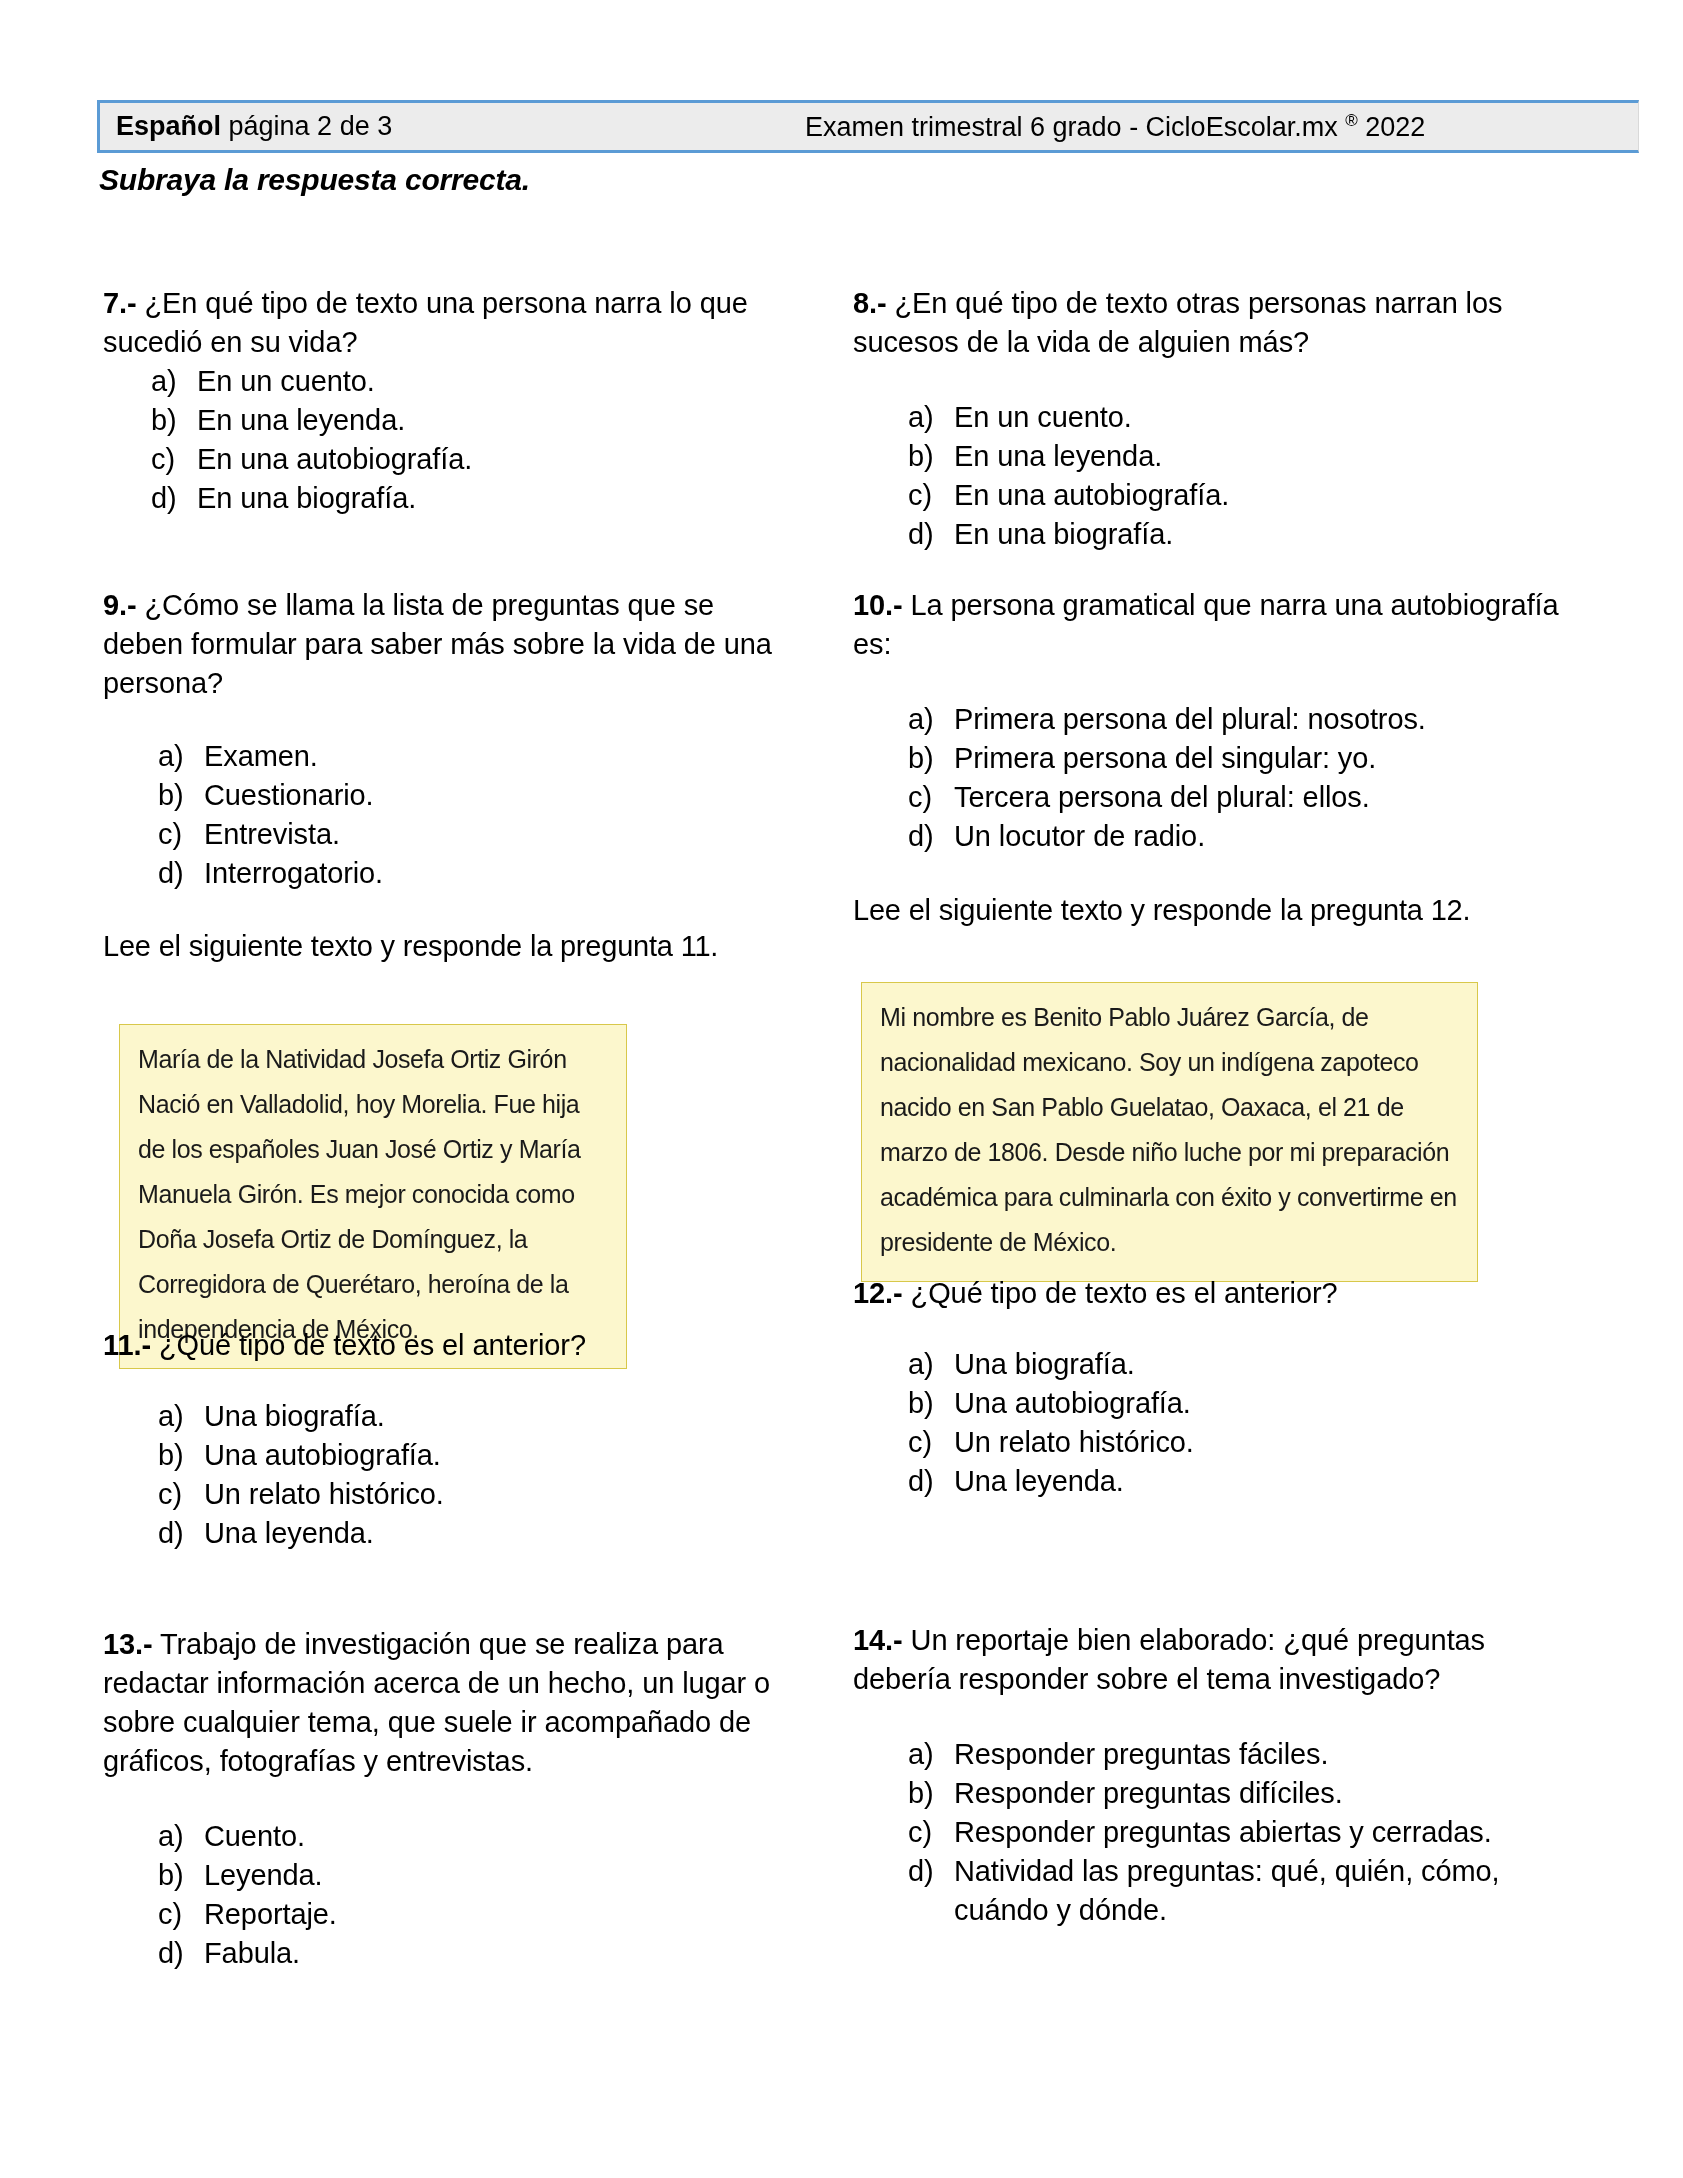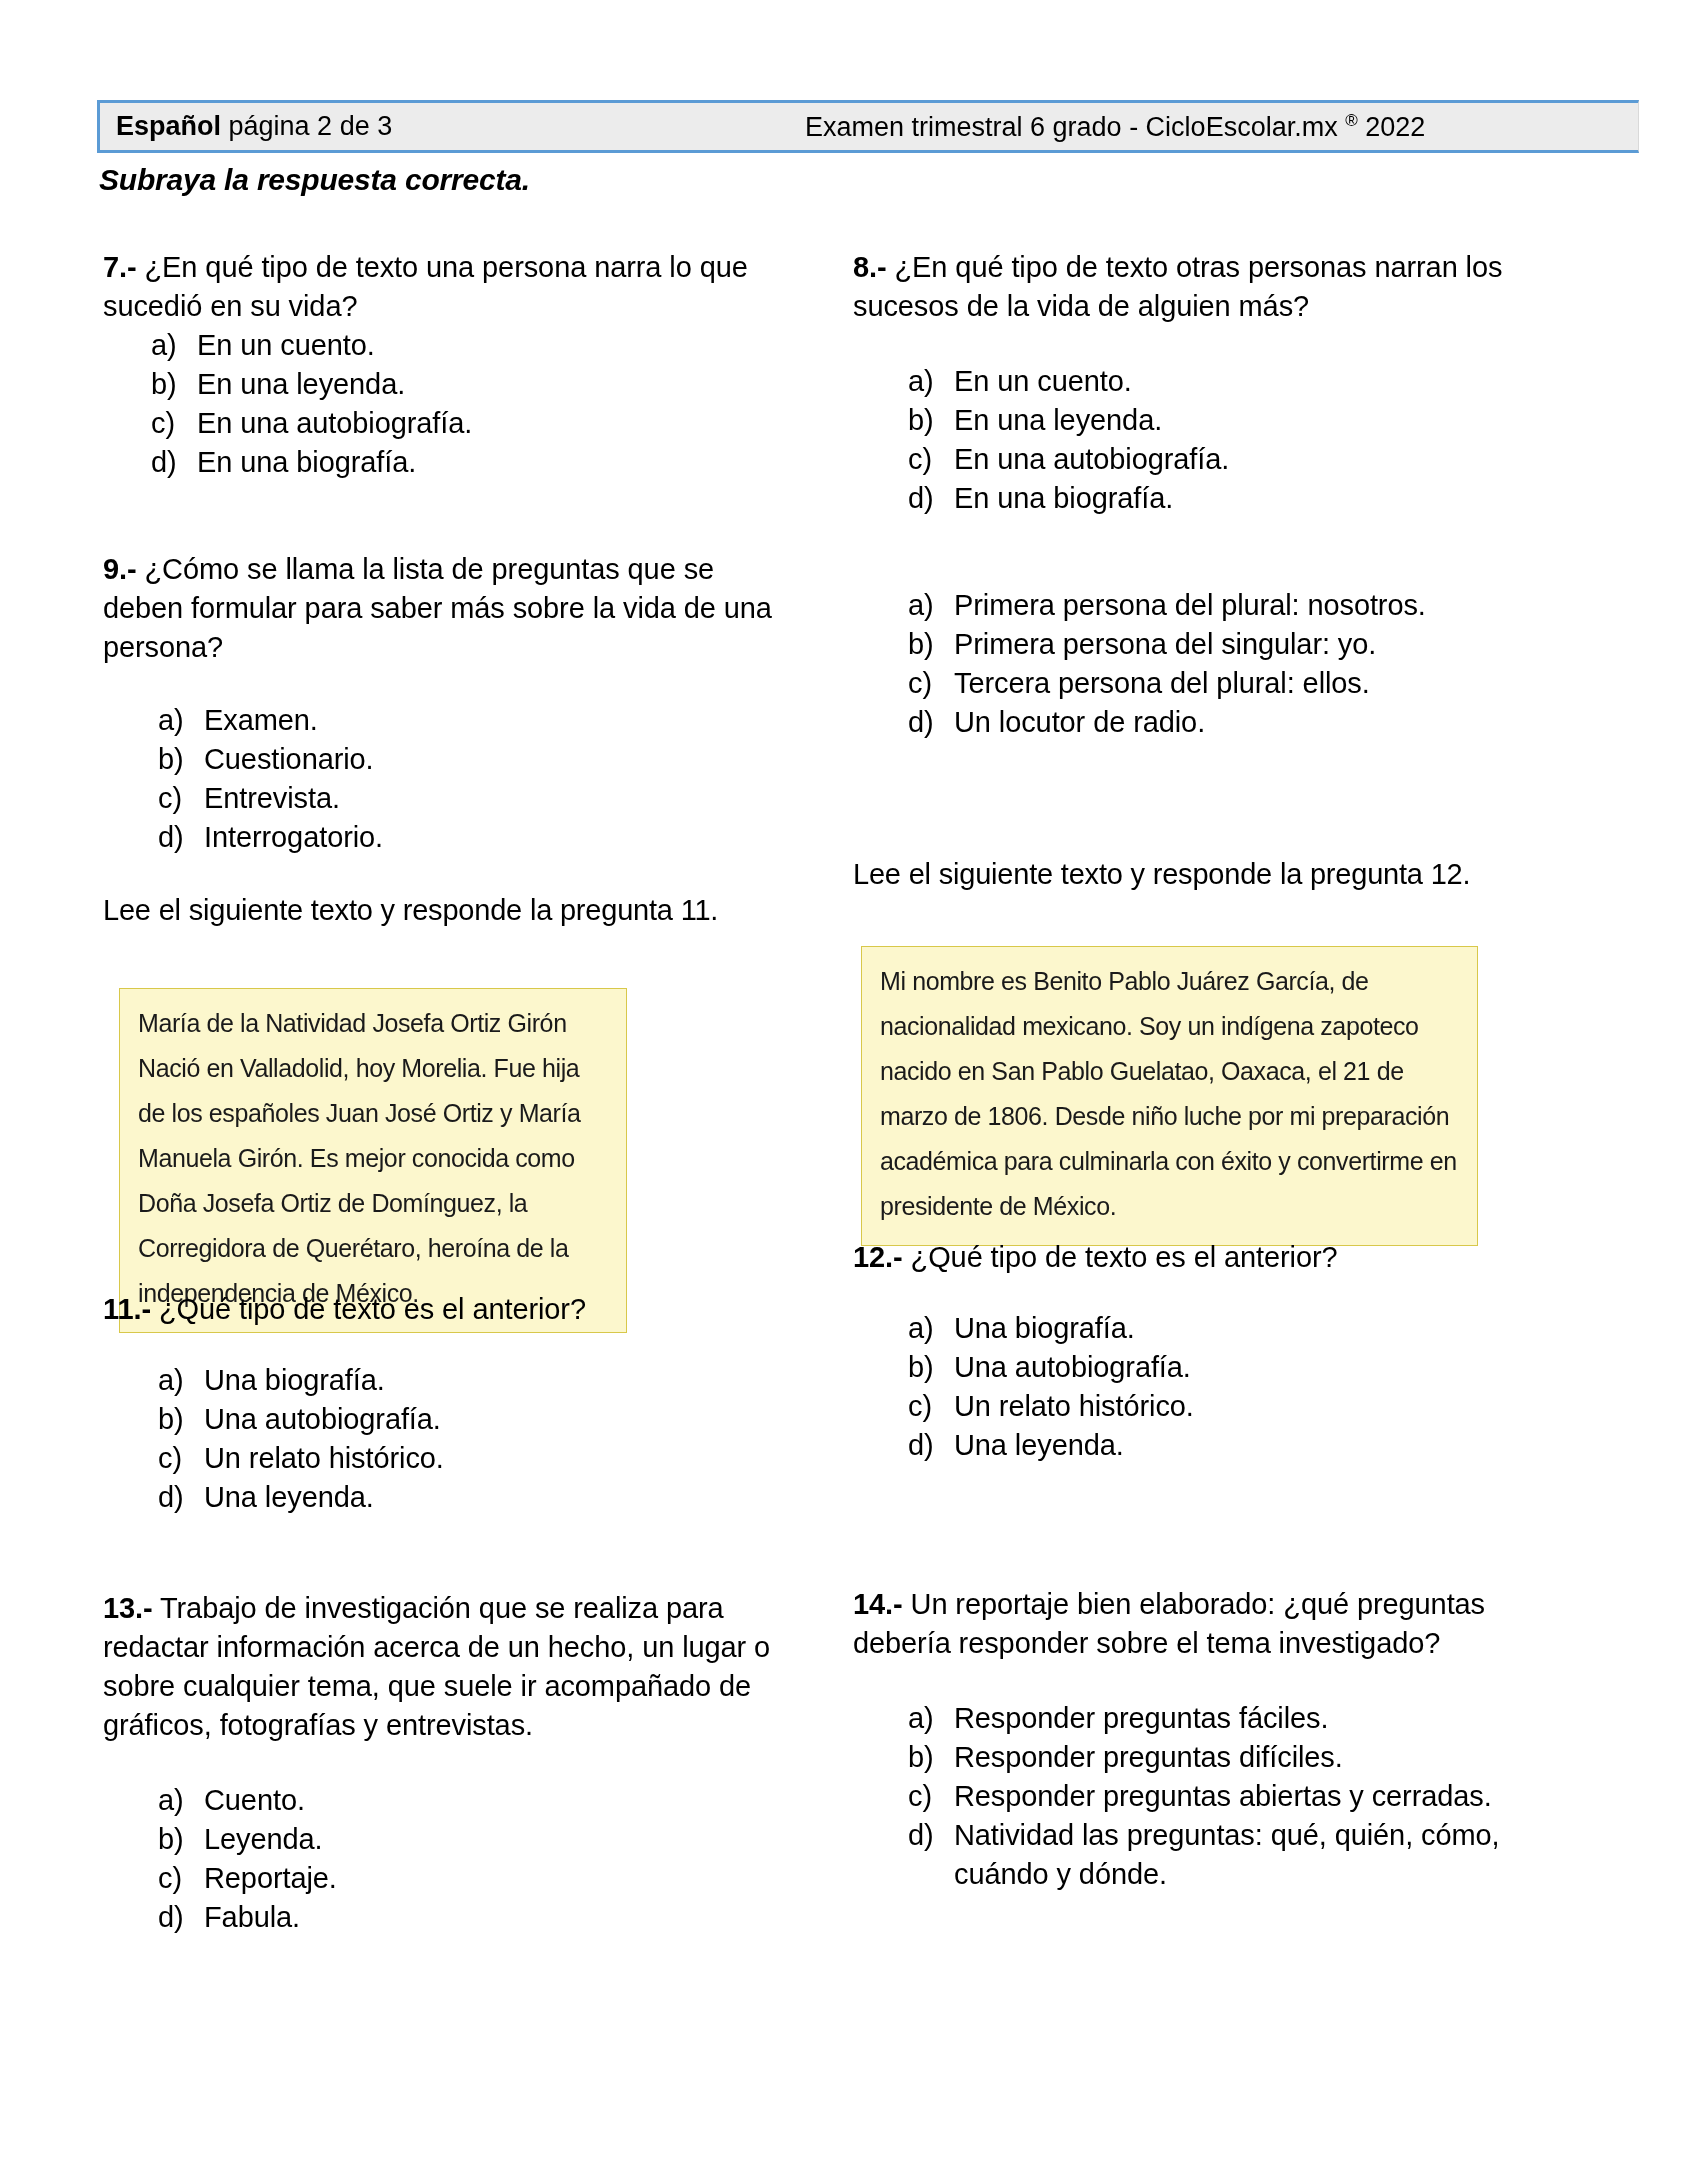--- a/index.html
+++ b/index.html
@@ -67,21 +67,21 @@
 
   
   .col {
     position: absolute;
     top: 248px;
   }
   .col-left  { left: 103px; width: 673px; }
   .col-right { left: 853px; width: 713px; }
 
   
-  .qblock { position: absolute; width: 100%; }
+  .qblock { position: absolute; width: 100%; margin-top: 36px; }
 
   .qtext {
     font-size: 29px;
     line-height: 39px;
     letter-spacing: -0.1px;
   }
   .qtext .qnum { font-weight: bold; }
 
   .opts {
     list-style: none;
@@ -266,20 +266,23 @@
             <span class="otext">En una autobiografía.</span>
           </li>
         <li>
             <span class="marker">d)</span>
             <span class="otext">En una biografía.</span>
           </li>
       </ul>
     </div>
 
     <div class="qblock" style="top:302px;">
+      <div class="qtext">
+        <span class="qnum">10.-</span><span> La persona gramatical que narra una autobiografía es:</span>
+      </div>
       <ul class="opts ind-lg" style="margin-top:36px;">
         <li>
             <span class="marker">a)</span>
             <span class="otext">Primera persona del plural: nosotros.</span>
           </li>
         <li>
             <span class="marker">b)</span>
             <span class="otext">Primera persona del singular: yo.</span>
           </li>
         <li>

